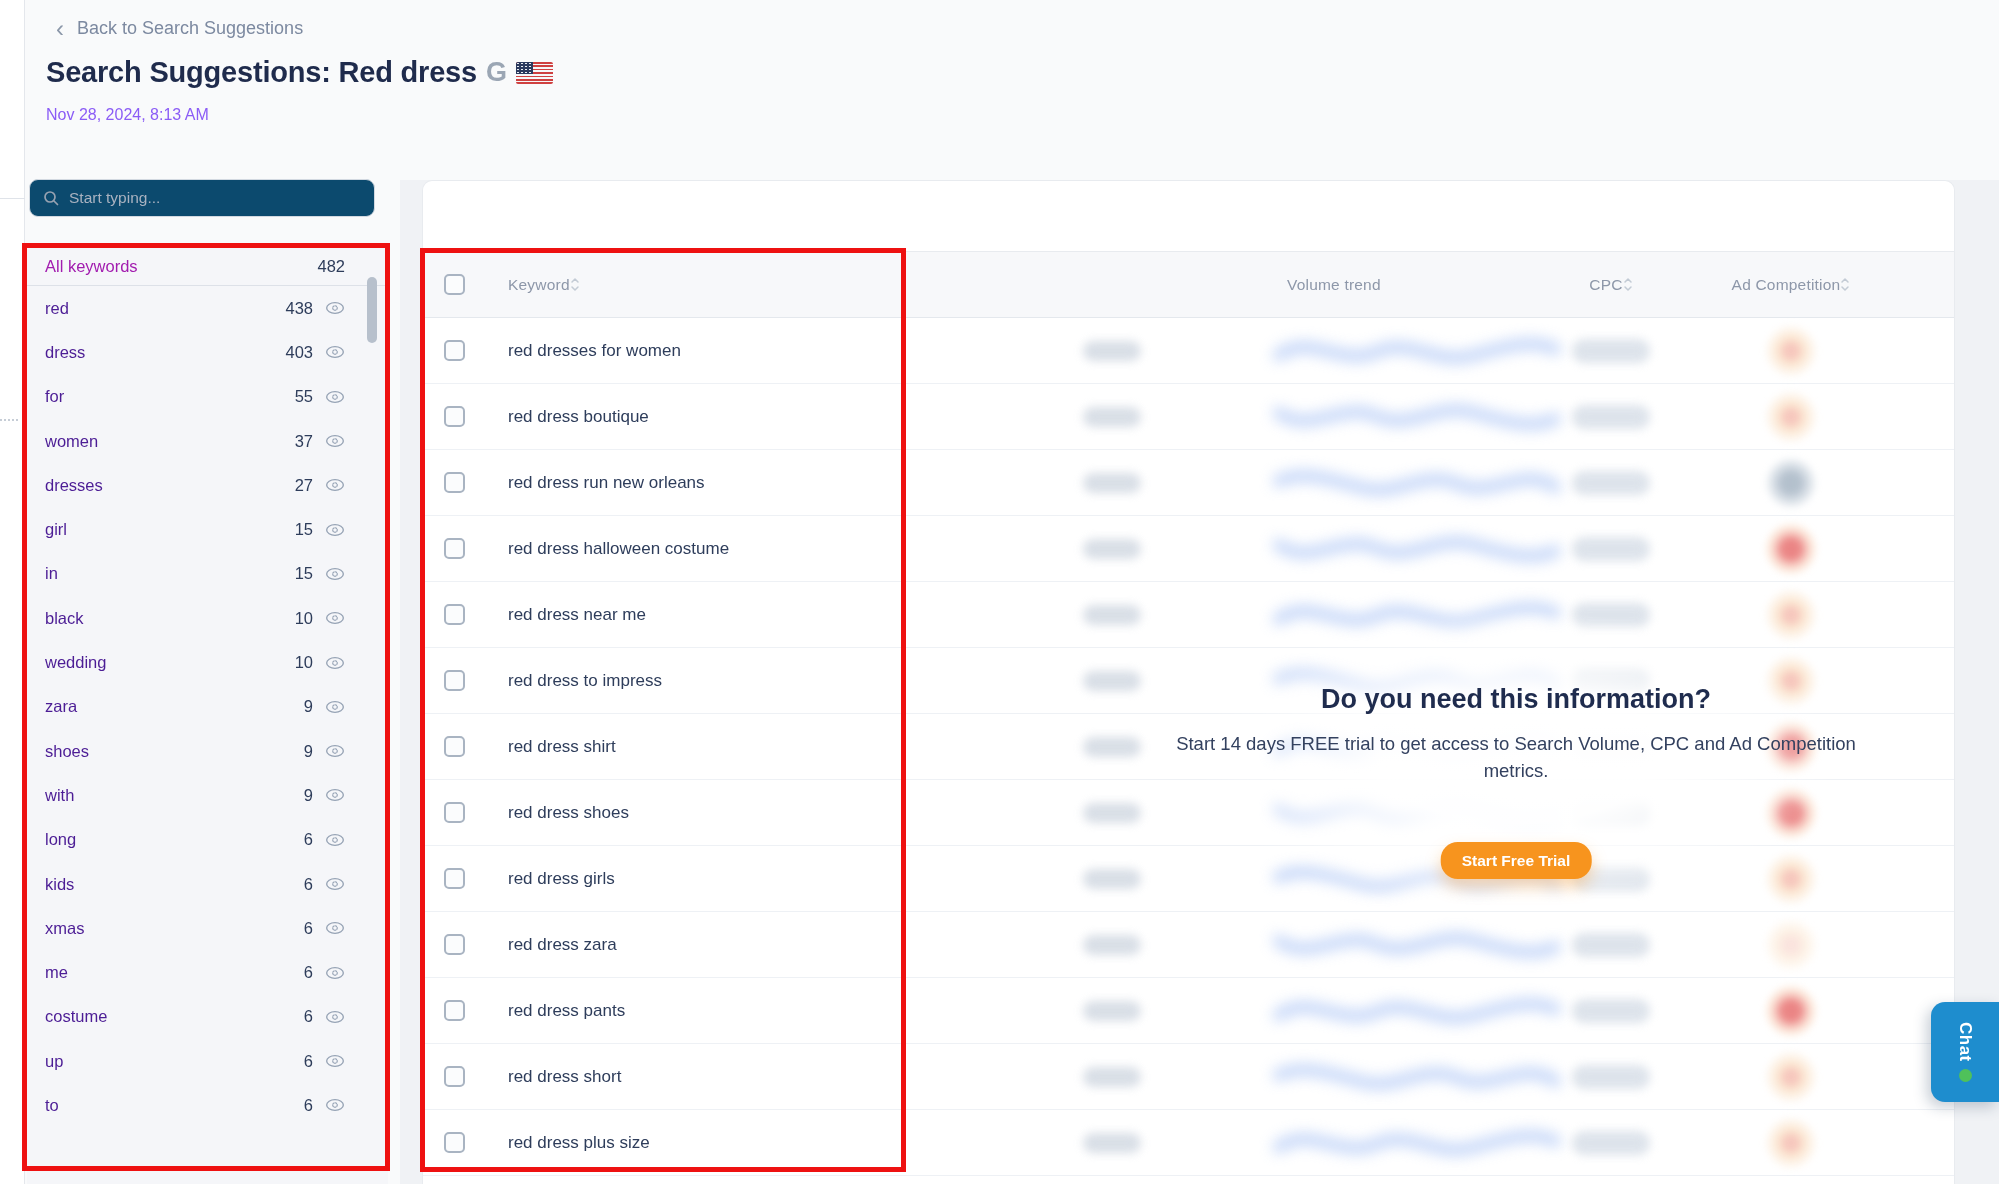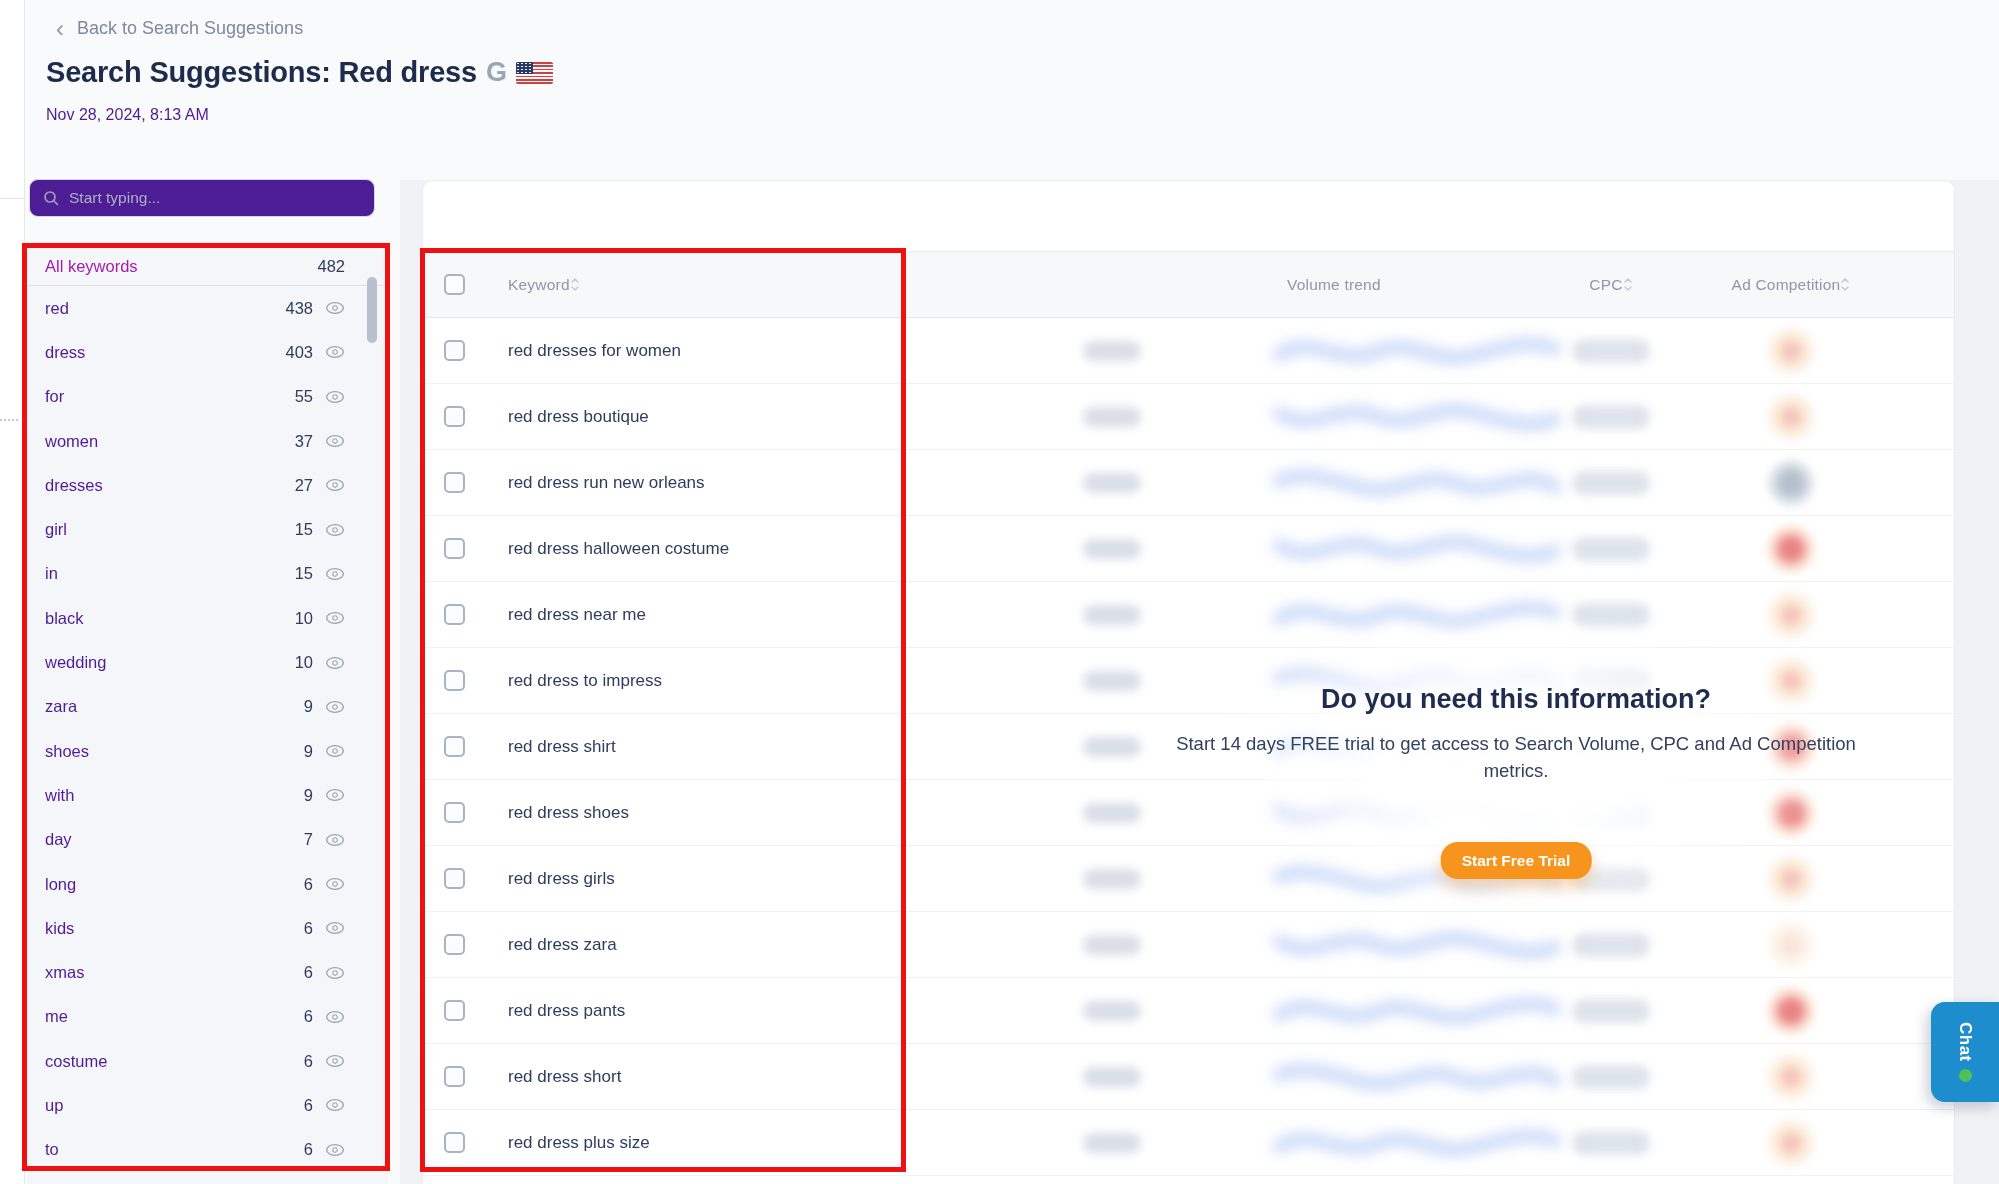--- a/index.html
+++ b/index.html
@@ -21,25 +21,25 @@
     font-size:18px; color:#7c89a0; cursor:pointer; z-index:4; }
   .back-chevron { font-size:24px; line-height:18px; color:#8b97a9; font-weight:400; }
   .title-row { position:absolute; left:46px; top:56px; display:flex; align-items:center; gap:9px; z-index:4;text-align:right; }
   .page-title { font-size:29px; font-weight:700; color:#1f2b4c; letter-spacing:-0.2px; }
   .g-icon { font-size:27px; font-weight:700; color:#9ba6b4; line-height:27px; }
   .us-flag { width:37px; height:22px; border-radius:2px; overflow:hidden; position:relative;
     background:repeating-linear-gradient(180deg,#cf4040 0 1.7px,#f6f7f8 1.7px 3.4px); }
   .us-flag .canton { position:absolute; left:0; top:0; width:17px; height:12px; background:#2b3a5e;
     background-image:radial-gradient(circle, #e8ecf2 0.7px, transparent 0.8px);
     background-size:4px 3px; }
-  .page-date { position:absolute; left:46px; top:106px; font-size:16px; color:#4c1d95; z-index:4; }
+  .page-date { position:absolute; left:46px; top:106px; font-size:16px; color:#8b5cf6; z-index:4; }
 
   
   .search-box { position:absolute; left:29px; top:179px; width:346px; height:38px;
-    background:#4c1d95; border:1.5px solid #d3d9e1; border-radius:9px;
+    background:#0c4a6e; border:1.5px solid #d3d9e1; border-radius:9px;
     display:flex; align-items:center; gap:10px; padding:0 13px; z-index:4; }
   .search-placeholder { font-size:15.5px; color:#a9b2c0; }
 
   .kw-list { position:absolute; left:27px; top:247px; width:361px; height:937px;
     background:#f5f6f9; overflow:hidden; z-index:2; }
   .kw-head { height:39px; display:flex; align-items:center; padding:0 43px 0 18px;
     border-bottom:1px solid #dde1e8; }
   .kw-head-label { font-size:16.5px; color:#a21caf; }
   .kw-head-count { margin-left:auto; font-size:16.5px; color:#2d3c5a; }
   .kw-row { height:44.3px; display:flex; align-items:center; padding:0 43px 0 18px; cursor:pointer; }
@@ -252,28 +252,20 @@
 
   <div class="kw-row">
     <span class="kw-term">with</span>
     <span class="kw-count">9</span>
     <svg class="kw-eye" viewBox="0 0 24 16">
       <ellipse class="stroke" cx="12" cy="8" rx="10" ry="6.4" stroke="#95a2b4" stroke-width="1.6" fill="none"></ellipse>
       <circle class="stroke" cx="12" cy="8" r="2.7" stroke="#95a2b4" stroke-width="1.4" fill="none" stroke-dasharray="1.6 1.3"></circle>
     </svg>
   </div>
 
-  <div class="kw-row">
-    <span class="kw-term">day</span>
-    <span class="kw-count">7</span>
-    <svg class="kw-eye" viewBox="0 0 24 16">
-      <ellipse class="stroke" cx="12" cy="8" rx="10" ry="6.4" stroke="#95a2b4" stroke-width="1.6" fill="none"></ellipse>
-      <circle class="stroke" cx="12" cy="8" r="2.7" stroke="#95a2b4" stroke-width="1.4" fill="none" stroke-dasharray="1.6 1.3"></circle>
-    </svg>
-  </div>
 
   <div class="kw-row">
     <span class="kw-term">long</span>
     <span class="kw-count">6</span>
     <svg class="kw-eye" viewBox="0 0 24 16">
       <ellipse class="stroke" cx="12" cy="8" rx="10" ry="6.4" stroke="#95a2b4" stroke-width="1.6" fill="none"></ellipse>
       <circle class="stroke" cx="12" cy="8" r="2.7" stroke="#95a2b4" stroke-width="1.4" fill="none" stroke-dasharray="1.6 1.3"></circle>
     </svg>
   </div>
 

